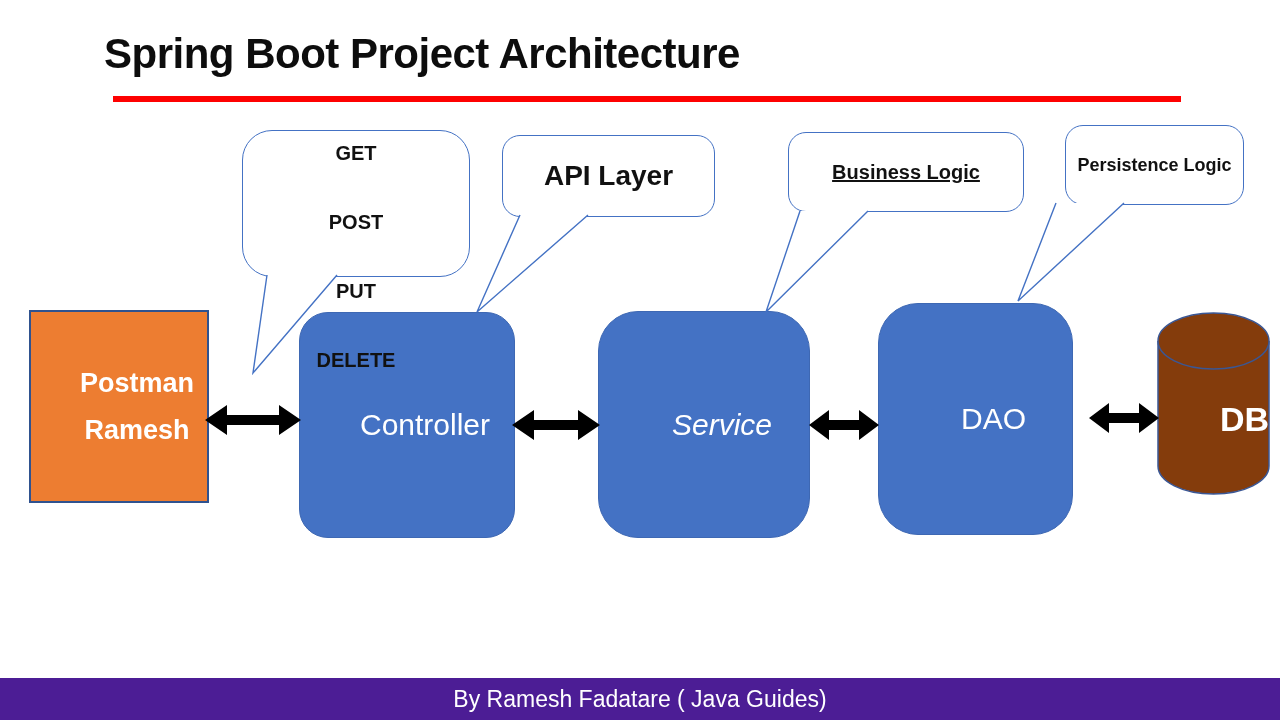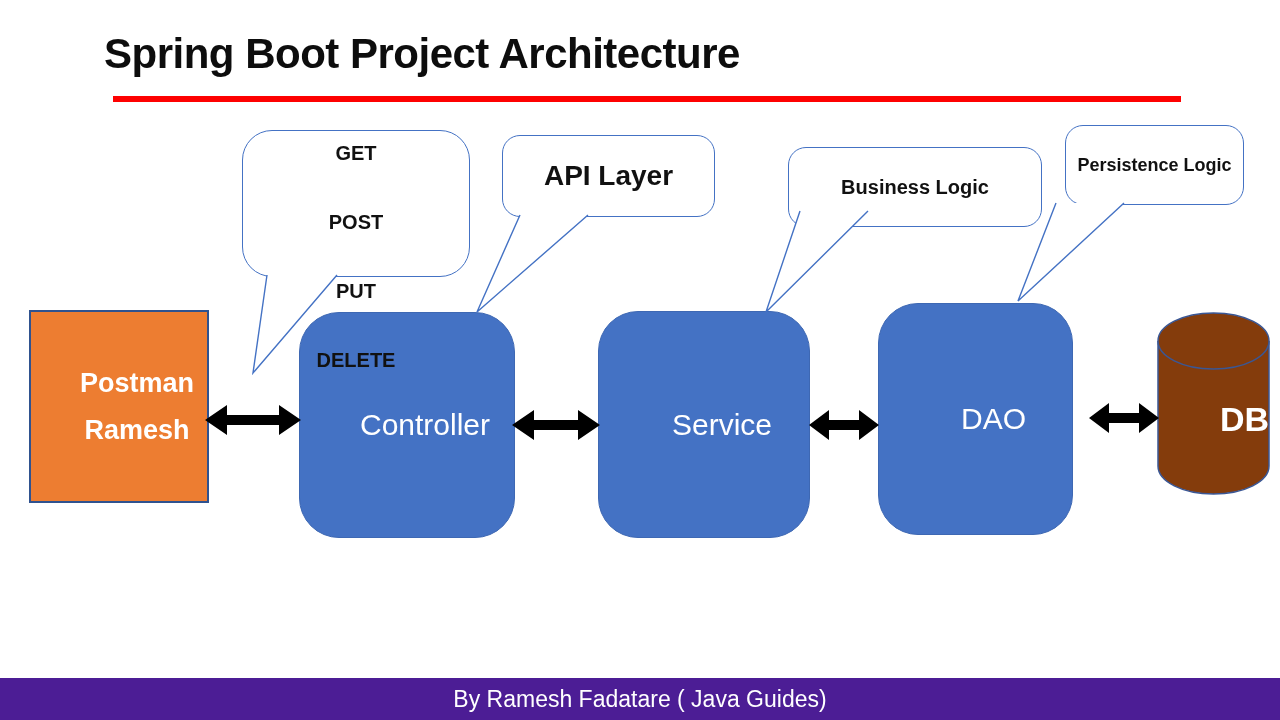--- a/index.html
+++ b/index.html
@@ -21,38 +21,38 @@
     position:absolute;background:#ffffff;border:1.5px solid #4472C4;
     box-sizing:border-box;color:#111;font-weight:700;z-index:3;
     display:flex;align-items:center;justify-content:center;text-align:center;
   }
   .bubble.methods{
     left:242px;top:130px;width:228px;height:147px;border-radius:30px;
     flex-direction:column;justify-content:flex-start;padding-top:8px;
     font-size:20px;line-height:29px;gap:40px;
   }
   .bubble.api{left:502px;top:135px;width:213px;height:82px;border-radius:18px;font-size:28px;}
-  .bubble.biz{left:788px;top:147px;width:254px;height:80px;border-radius:18px;font-size:20px;}
+  .bubble.biz{left:788px;top:132px;width:236px;height:80px;border-radius:18px;font-size:20px;text-decoration:underline;}
   .bubble.pers{left:1038px;top:125px;width:179px;height:80px;border-radius:18px;font-size:18px;margin-left:27px;}
   .tail{position:absolute;z-index:4;overflow:visible;}
   
   .node{
     position:absolute;box-sizing:border-box;color:#ffffff;
     display:flex;align-items:center;justify-content:center;text-align:center;
     z-index:2;
     padding-left:36px;
   }
   .node.postman{
     left:29px;top:310px;width:180px;height:193px;
     background:#ED7D31;border:2px solid #2F528F;
     font-size:27px;font-weight:700;line-height:47px;flex-direction:column;
   }
   .node.rounded{background:#4472C4;border:1px solid #3E68B3;border-radius:40px;font-size:30px;font-weight:400;}
-  .node.controller{left:299px;top:312px;width:216px;height:226px;}
-  .node.service{left:598px;top:311px;width:212px;height:227px;}
+  .node.controller{left:299px;top:312px;width:216px;height:226px;border-radius:29px;}
+  .node.service{left:598px;top:311px;width:212px;height:227px;font-style:italic;}
   .node.dao{left:878px;top:303px;width:195px;height:232px;}
   .dbwrap{position:absolute;left:1157px;top:312px;width:113px;height:183px;z-index:2;}
   .dbwrap svg{position:absolute;left:0;top:0;}
   .db-label{
     position:absolute;left:0;top:88px;width:113px;text-align:center;
     color:#fff;font-size:34px;font-weight:700;padding-left:31px;
   }
   .arrow{position:absolute;z-index:2;}
   .footer{
     position:absolute;left:0;top:678px;width:1280px;height:42px;background:#4c1d95;

